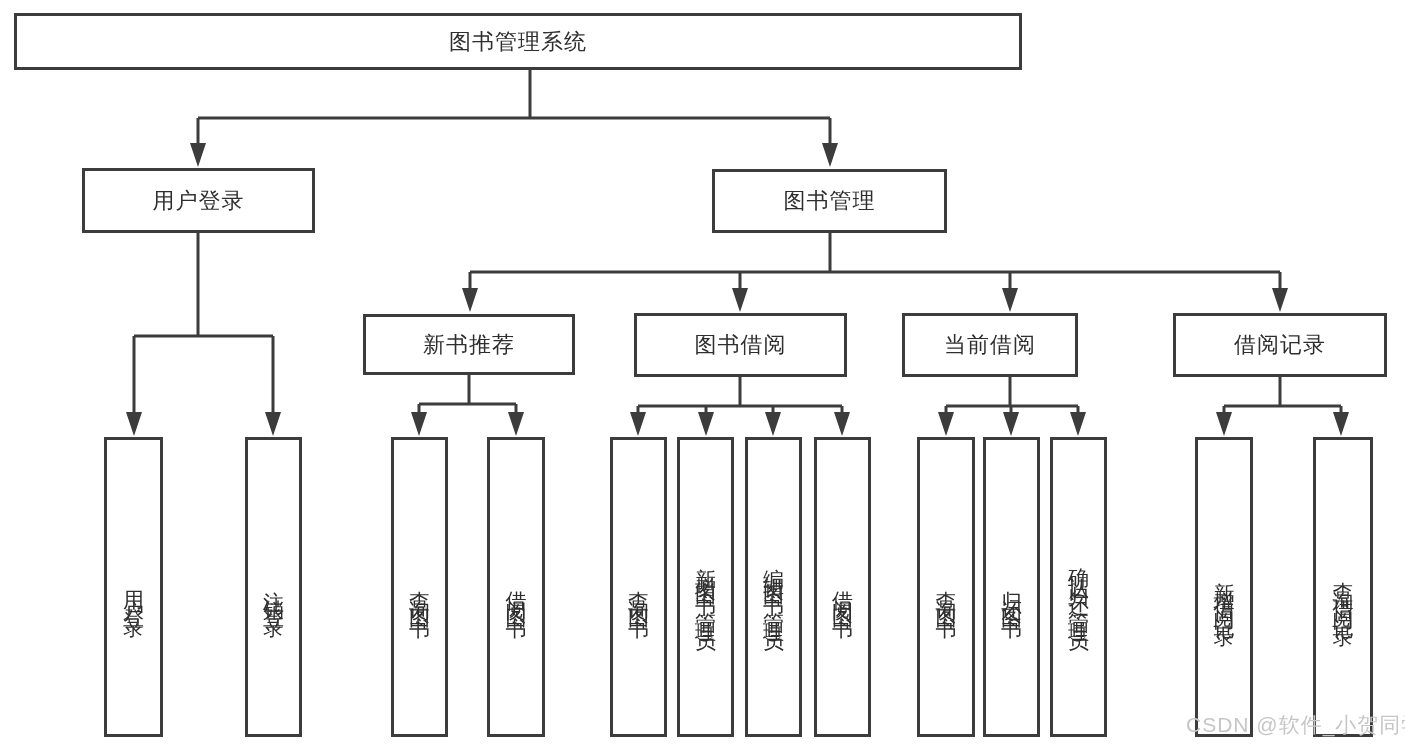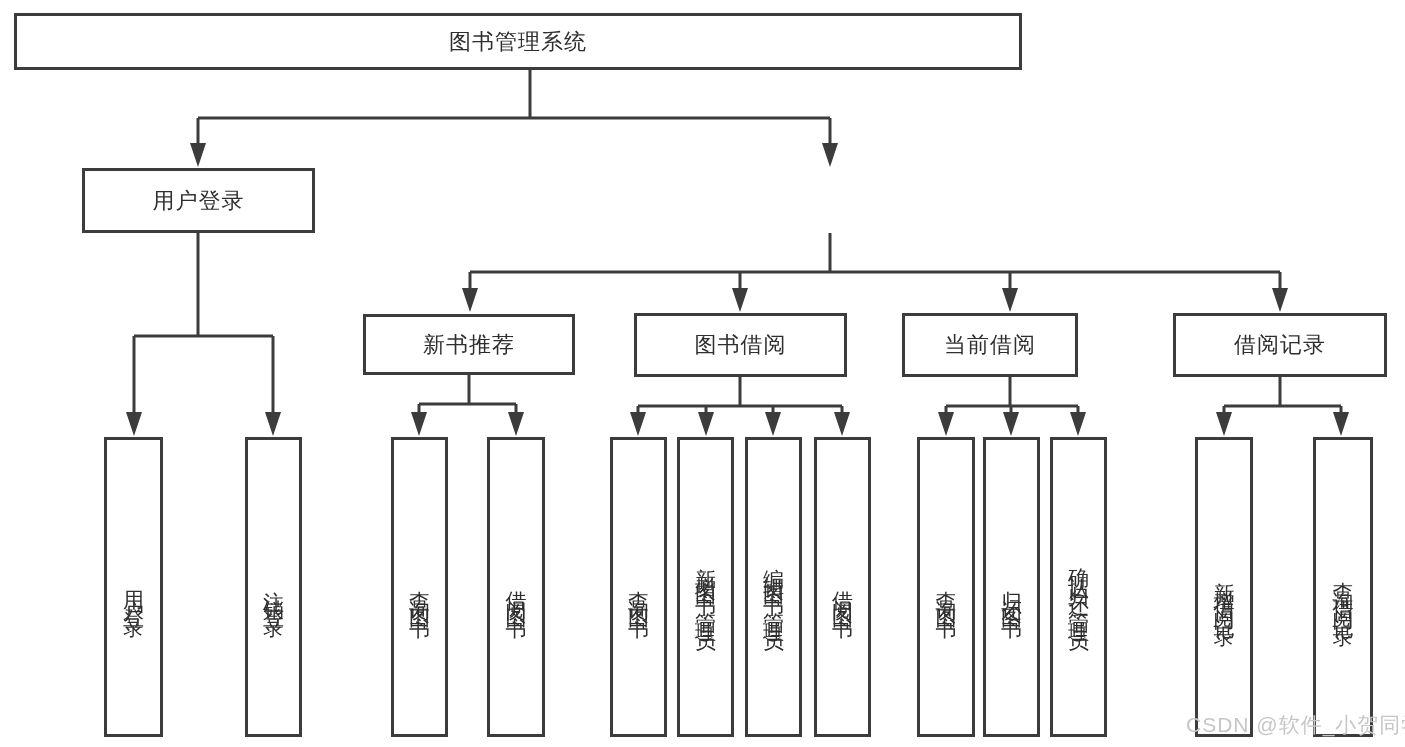--- a/index.html
+++ b/index.html
@@ -69,20 +69,23 @@
     </g>
   </svg>
 
   <div class="node" style="left:14px;top:13px;width:1008px;height:57px">
     <span class="hlabel">图书管理系统</span>
   </div>
 
   <div class="node" style="left:82px;top:168px;width:233px;height:65px">
     <span class="hlabel">用户登录</span>
   </div>
+  <div class="node" style="left:712px;top:169px;width:235px;height:64px">
+    <span class="hlabel">图书管理</span>
+  </div>
 
   <div class="node" style="left:363px;top:314px;width:212px;height:61px">
     <span class="hlabel">新书推荐</span>
   </div>
   <div class="node" style="left:634px;top:313px;width:213px;height:64px">
     <span class="hlabel">图书借阅</span>
   </div>
   <div class="node" style="left:902px;top:313px;width:176px;height:64px">
     <span class="hlabel">当前借阅</span>
   </div>

